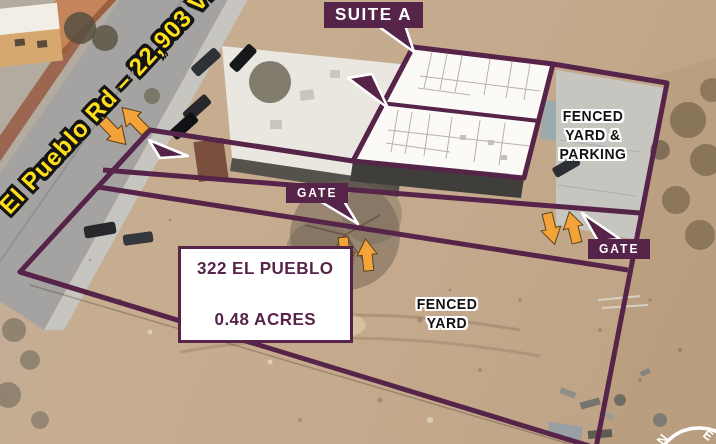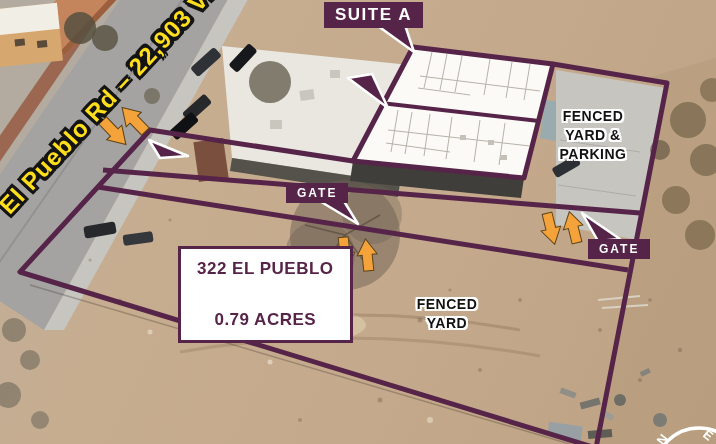--- a/index.html
+++ b/index.html
@@ -246,21 +246,21 @@
       <text x="663" y="446" transform="rotate(-52 663 446)" fill="#ffffff" font-size="13" font-weight="bold" font-family="Liberation Sans, sans-serif">N</text>
       <text x="702" y="436" transform="rotate(38 702 436)" fill="#ffffff" font-size="13" font-weight="bold" font-family="Liberation Sans, sans-serif">E</text>
     </g>
   </svg>
 
   <div class="co" id="suite-a">SUITE A</div>
   <div class="co" id="gate-left">GATE</div>
   <div class="co" id="gate-right">GATE</div>
 
   <div id="address-box"><span>322 EL PUEBLO</span><br>
-    <span>0.79 ACRES</span></div>
+    <span>0.48 ACRES</span></div>
 
   <div class="ground-label" id="fenced-yard-parking">FENCED
 YARD &amp;
 PARKING</div>
   <div class="ground-label" id="fenced-yard">FENCED
 YARD</div>
 
   <div id="road-label">El Pueblo Rd – 22,903 VPD</div>
 </div>
 

